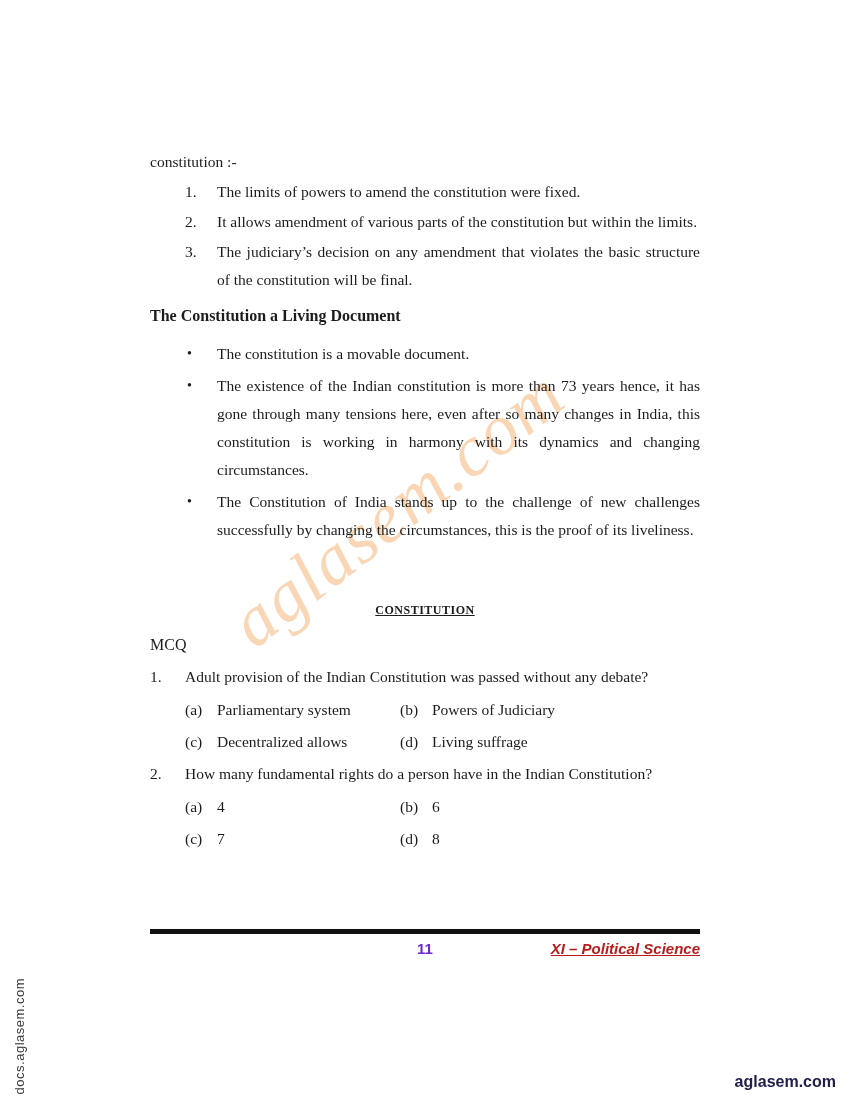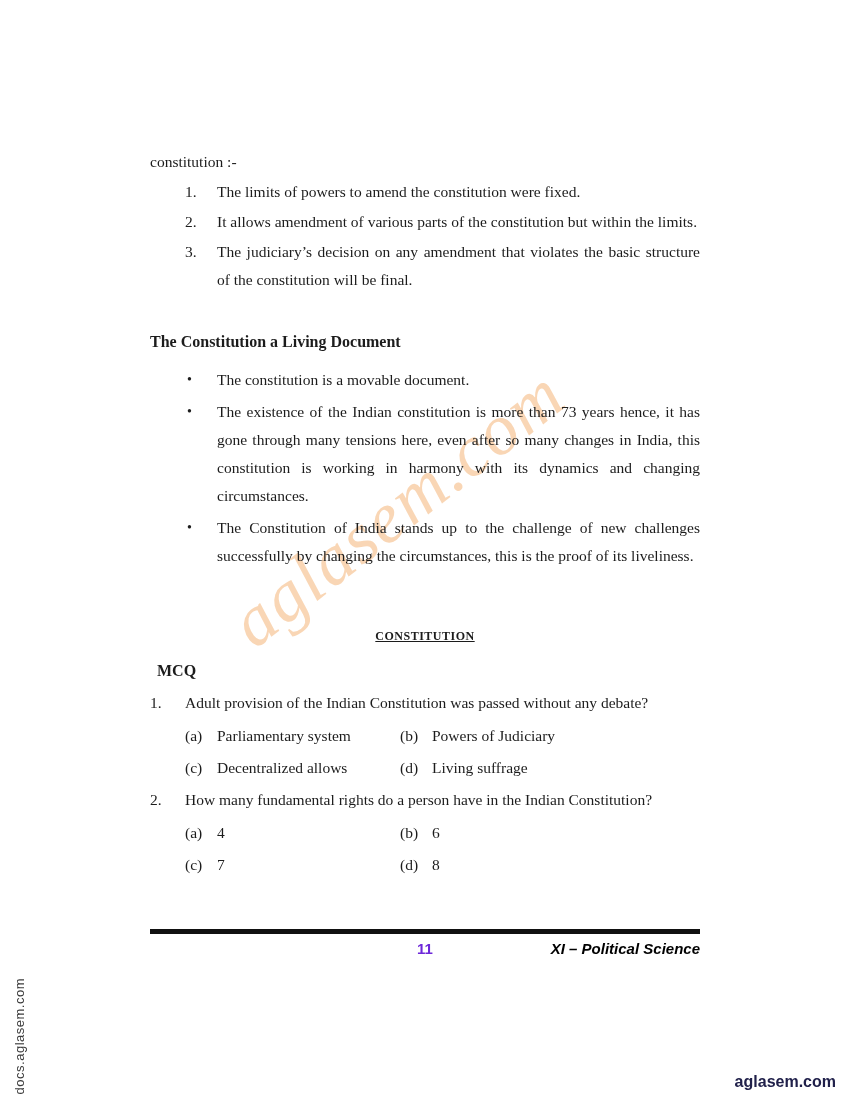--- a/index.html
+++ b/index.html
@@ -60,21 +60,21 @@
     display: flex;
     margin-left: 35px;
     margin-bottom: 2px;
   }
   .numlist .num { width: 32px; flex: 0 0 32px; }
   .numlist .txt { flex: 1; text-align: justify; }
 
   .living-heading {
     font-weight: bold;
     font-size: 16px;
-    margin-top: 34px;
+    margin-top: 8px;
     margin-bottom: 10px;
   }
 
   .bullets .bullet-item {
     display: flex;
     margin-left: 37px;
     margin-bottom: 4px;
   }
   .bullets .dot { width: 30px; flex: 0 0 30px; font-size: 14px; }
   .bullets .txt { flex: 1; text-align: justify; }
@@ -82,21 +82,21 @@
   .chapter {
     text-align: center;
     font-weight: bold;
     font-size: 12px;
     text-decoration: underline;
     letter-spacing: 0.5px;
     margin-top: 52px;
     margin-bottom: 7px;
   }
 
-  .mcq-label { font-weight: bold; font-size: 16px; margin-bottom: 4px; margin-left: 7px; }
+  .mcq-label { font-weight: normal; font-size: 16px; margin-bottom: 4px; }
 
   .question { margin-top: 4px; }
   .q-row { display: flex; }
   .q-num { width: 35px; flex: 0 0 35px; }
   .q-text { flex: 1; }
 
   .options {
     display: grid;
     grid-template-columns: 215px auto;
     row-gap: 4px;
@@ -134,21 +134,22 @@
     font-weight: bold;
     color: #6d28d9;
   }
   .subject {
     position: absolute;
     right: 0;
     font-family: "Liberation Sans", sans-serif;
     font-size: 15px;
     font-weight: bold;
     font-style: italic;
-    color: #000000;
+    color: #b91c1c;
+    text-decoration: underline;
   }
 
   .brand {
     position: absolute;
     right: 14px;
     bottom: 9px;
     font-family: "Liberation Sans", sans-serif;
     font-size: 16px;
     font-weight: bold;
     color: #20204a;

